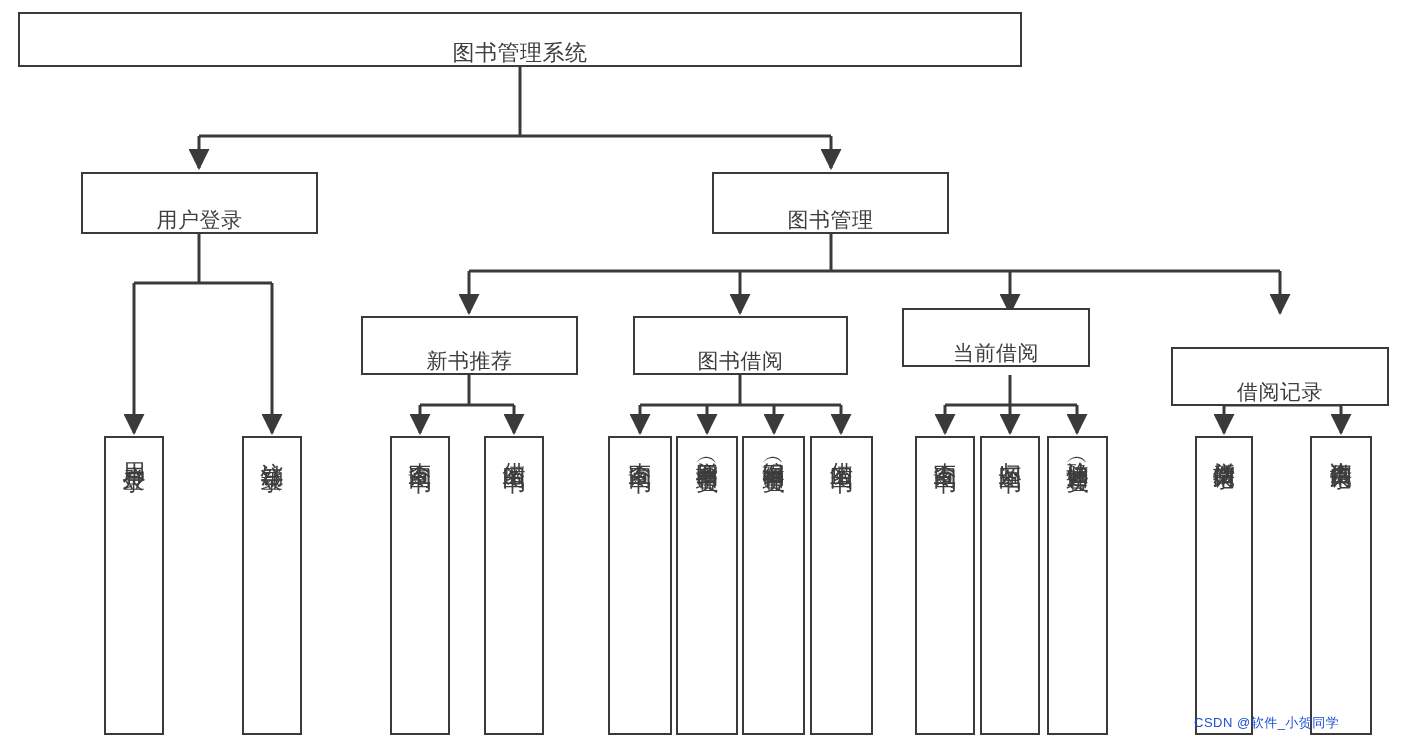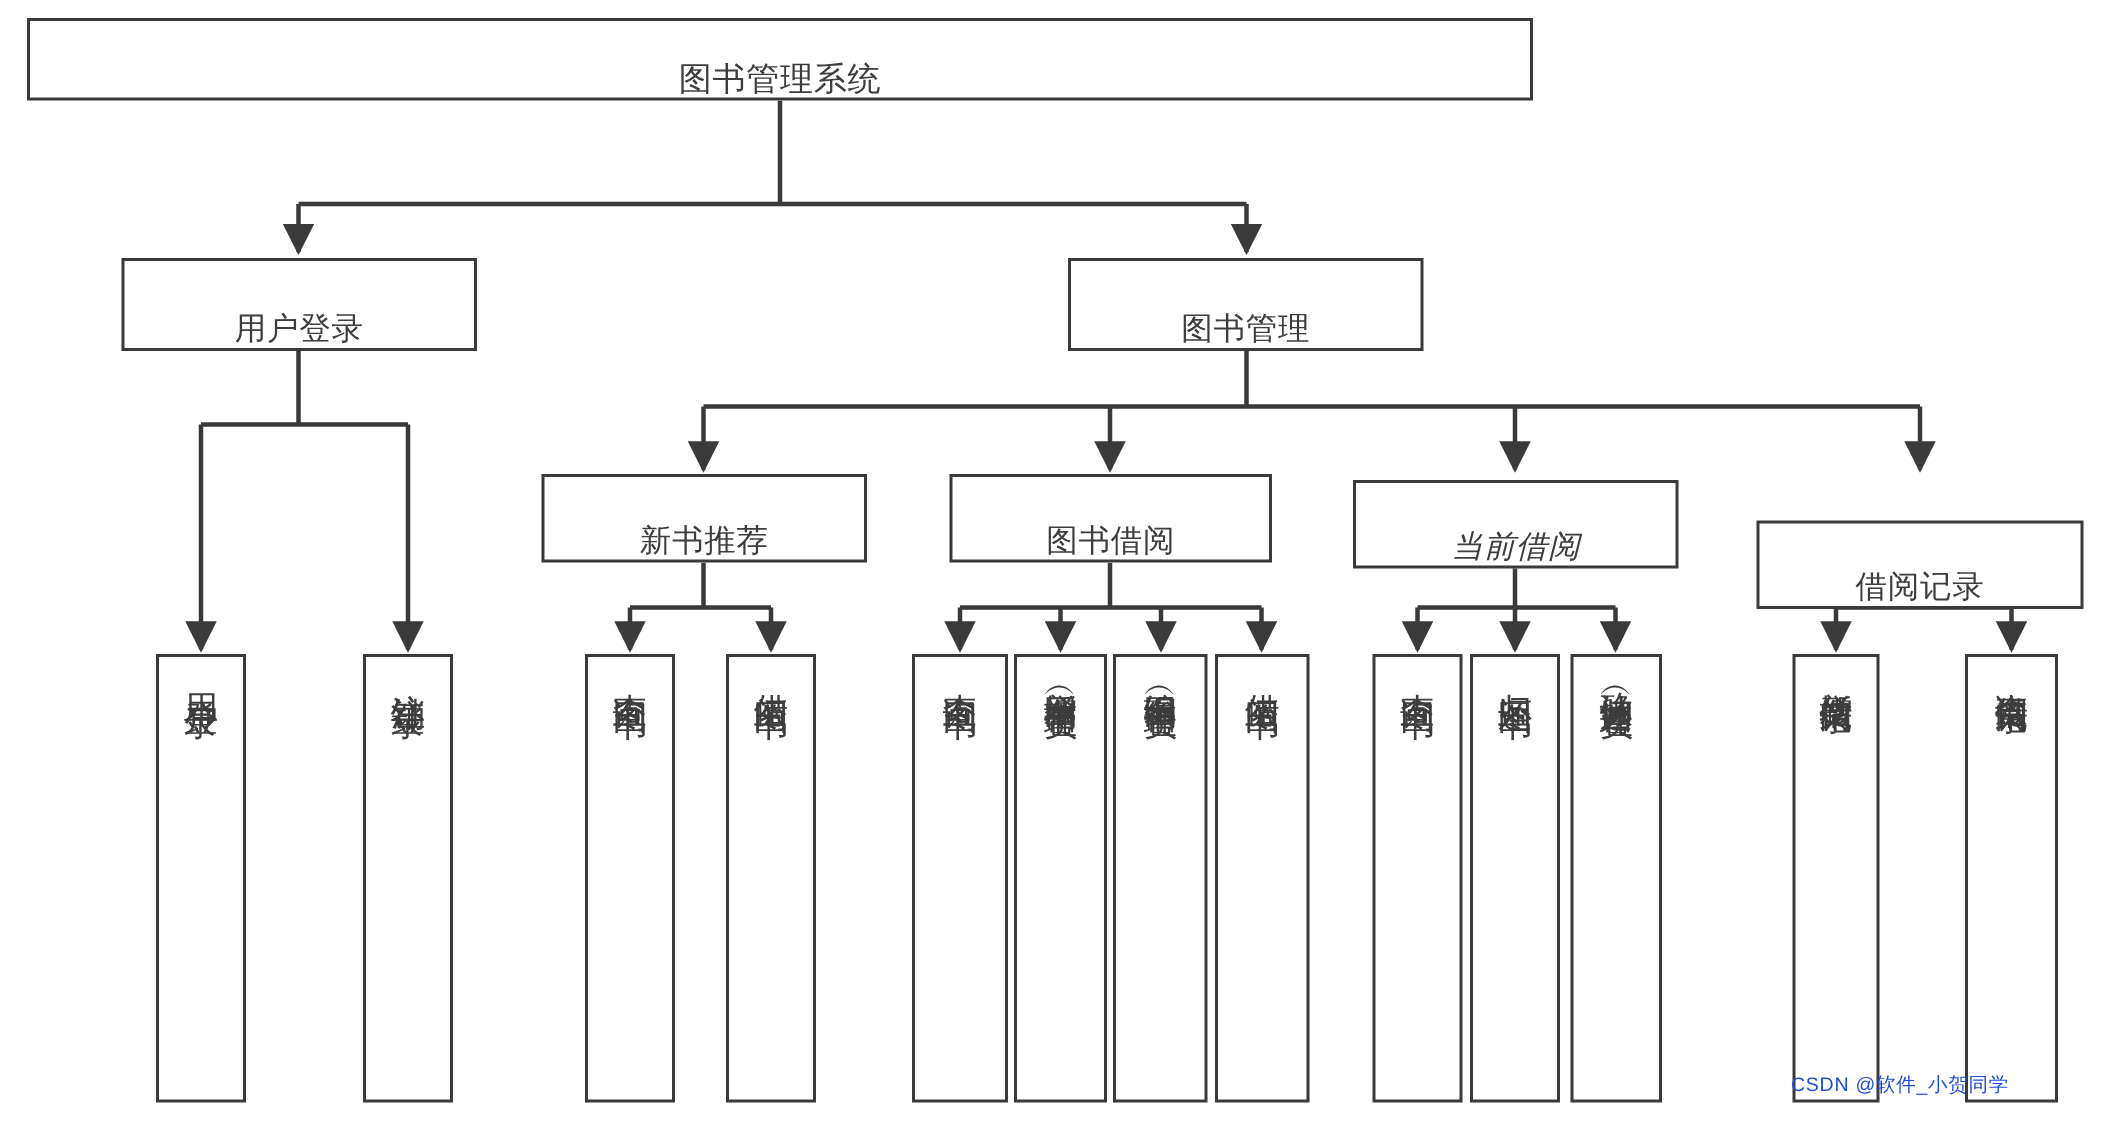--- a/index.html
+++ b/index.html
@@ -143,21 +143,21 @@
   <div class="node horizontal" style="left:361px; top:316px; width:217px; height:59px;">
     <span class="node-label">新书推荐</span>
   </div>
 
   <div class="node horizontal" style="left:712px; top:172px; width:237px; height:62px;">
     <span class="node-label">图书管理</span>
   </div>
   <div class="node horizontal" style="left:633px; top:316px; width:215px; height:59px;">
     <span class="node-label">图书借阅</span>
   </div>
-  <div class="node horizontal" style="left:902px; top:320px; width:217px; height:59px;font-style:italic;">
+  <div class="node horizontal" style="left:902px; top:308px; width:188px; height:59px;">
     <span class="node-label">当前借阅</span>
   </div>
   <div class="node horizontal" style="left:1171px; top:317px; width:218px; height:59px;margin-top:30px;">
     <span class="node-label">借阅记录</span>
   </div>
 
   <div class="node vertical" style="left:104px; top:436px; width:60px; height:299px;">
     <span class="node-label">用户登录</span>
   </div>
   <div class="node vertical" style="left:242px; top:436px; width:60px; height:299px;">

